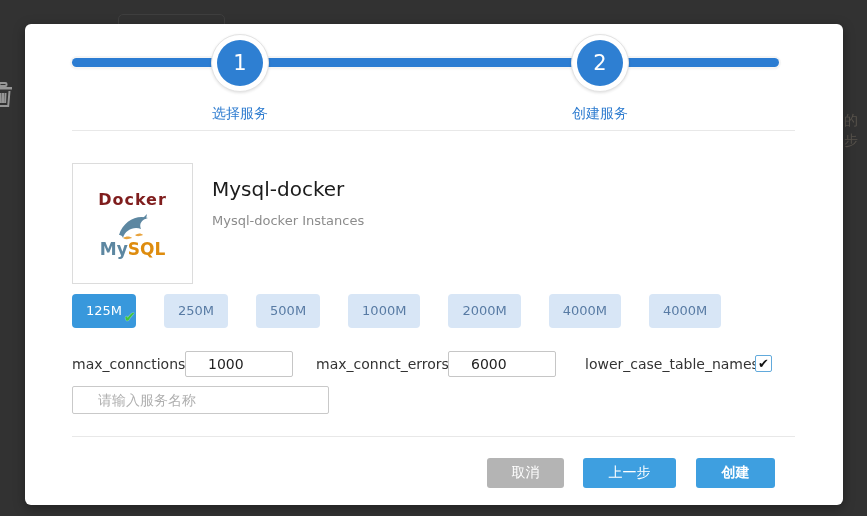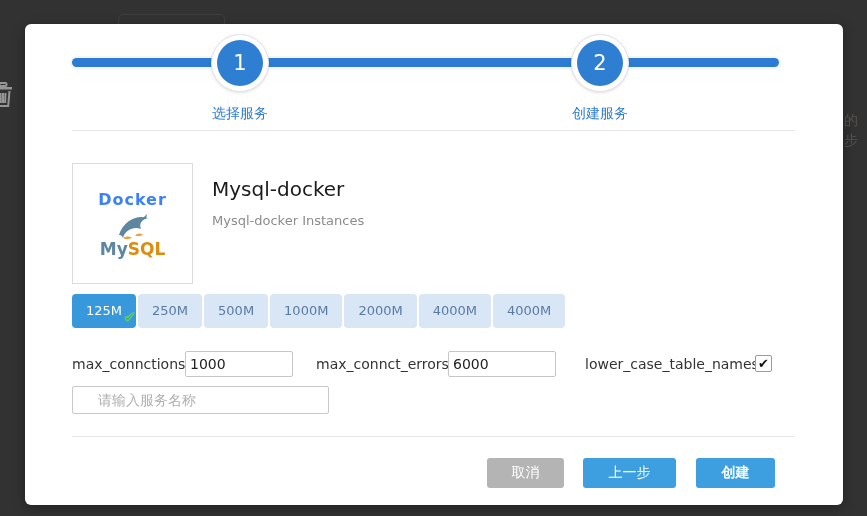--- a/index.html
+++ b/index.html
@@ -57,49 +57,49 @@
 
   .divider { position:absolute; left:47px; width:723px; height:1px; background:#e8e8e8; }
   .divider.d1 { top:106px; }
   .divider.d2 { top:412px; }
 
   
   .logo-box {
     position:absolute; left:47px; top:139px; width:121px; height:121px;
     border:1px solid #dcdcdc; background:#fff; text-align:center;
   }
-  .logo-docker { margin-top:26px; color:#3b82f6; font-weight:bold; font-size:16px; letter-spacing:1px; }
+  .logo-docker { margin-top:26px; color:#7f1d1d; font-weight:bold; font-size:16px; letter-spacing:1px; }
   .logo-dolphin { display:block; margin:2px auto 0 auto; }
   .logo-mysql { font-size:17px; font-weight:bold; margin-top:-4px; }
   .logo-mysql .my { color:#5d87a1; }
   .logo-mysql .sql { color:#de8c0e; }
   .svc-title { position:absolute; left:187px; top:153px; font-size:20px; font-weight:normal; color:#1c1c1c; }
   .svc-sub   { position:absolute; left:187px; top:189px; font-size:13px; color:#8c8c8c; }
 
   
-  .mem-row { position:absolute; left:47px; top:270px; display:flex; gap:2px; }
+  .mem-row { position:absolute; left:47px; top:270px; display:flex; gap:28px; }
   .mem-btn {
     position:relative; height:34px; line-height:34px; padding:0 14px;
     background:#d8e6f6; color:#587ba4; font-size:13px;
     border-radius:4px; cursor:pointer; border:none;
     font-family:inherit;
   }
   .mem-btn.selected { background:#3898dc; color:#ffffff; }
   .mem-check {
     position:absolute; right:0px; bottom:-6px;
     color:#3fc43c; font-size:15px; font-weight:bold;
     text-shadow:0 0 1px #fff;
   }
 
   
   .form-row { position:absolute; left:0; top:326px; width:818px; height:28px; }
   .f-label { position:absolute; font-size:14px; color:#333; line-height:28px; }
   .f-input {
     position:absolute; height:26px; width:108px; top:1px;
-    border:1px solid #c6c6c6; border-radius:2px; padding:0 4px;
+    border:1px solid #c6c6c6; border-radius:2px; padding:0 22px;
     font-size:14px; color:#222; font-family:inherit; outline:none;
   }
   .lab-1 { left:47px; }  .inp-1 { left:160px; }
   .lab-2 { left:291px; } .inp-2 { left:423px; }
   .lab-3 { left:560px; }
   .chk {
     position:absolute; left:730px; top:5px; width:17px; height:17px;
     background:#fff; border:1px solid #62aadc; border-radius:2px;
     text-align:center; line-height:16px; font-size:13px; font-weight:bold; color:#111;
     cursor:pointer;

